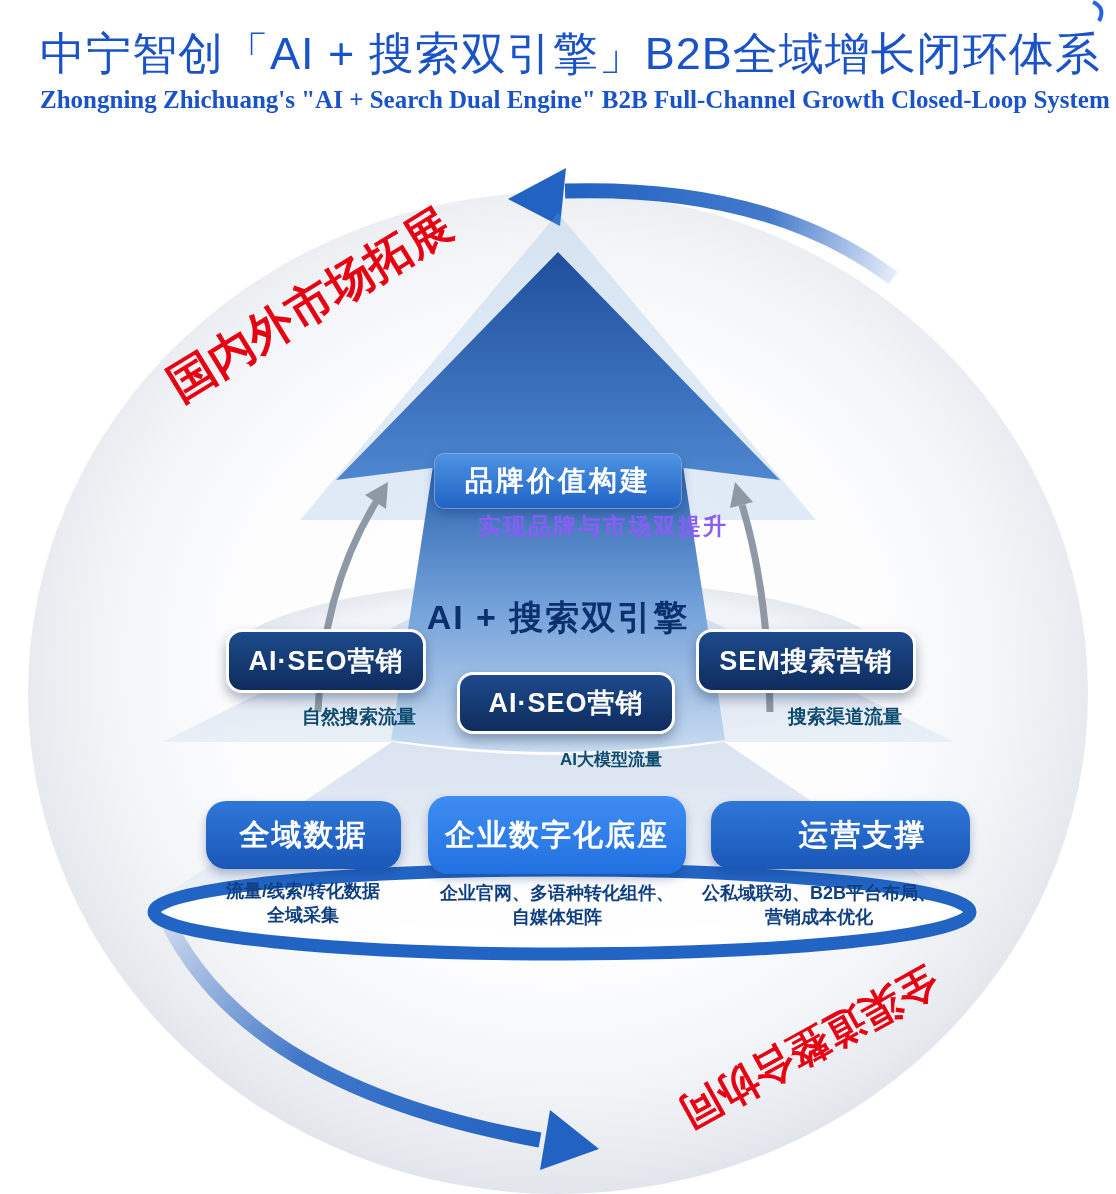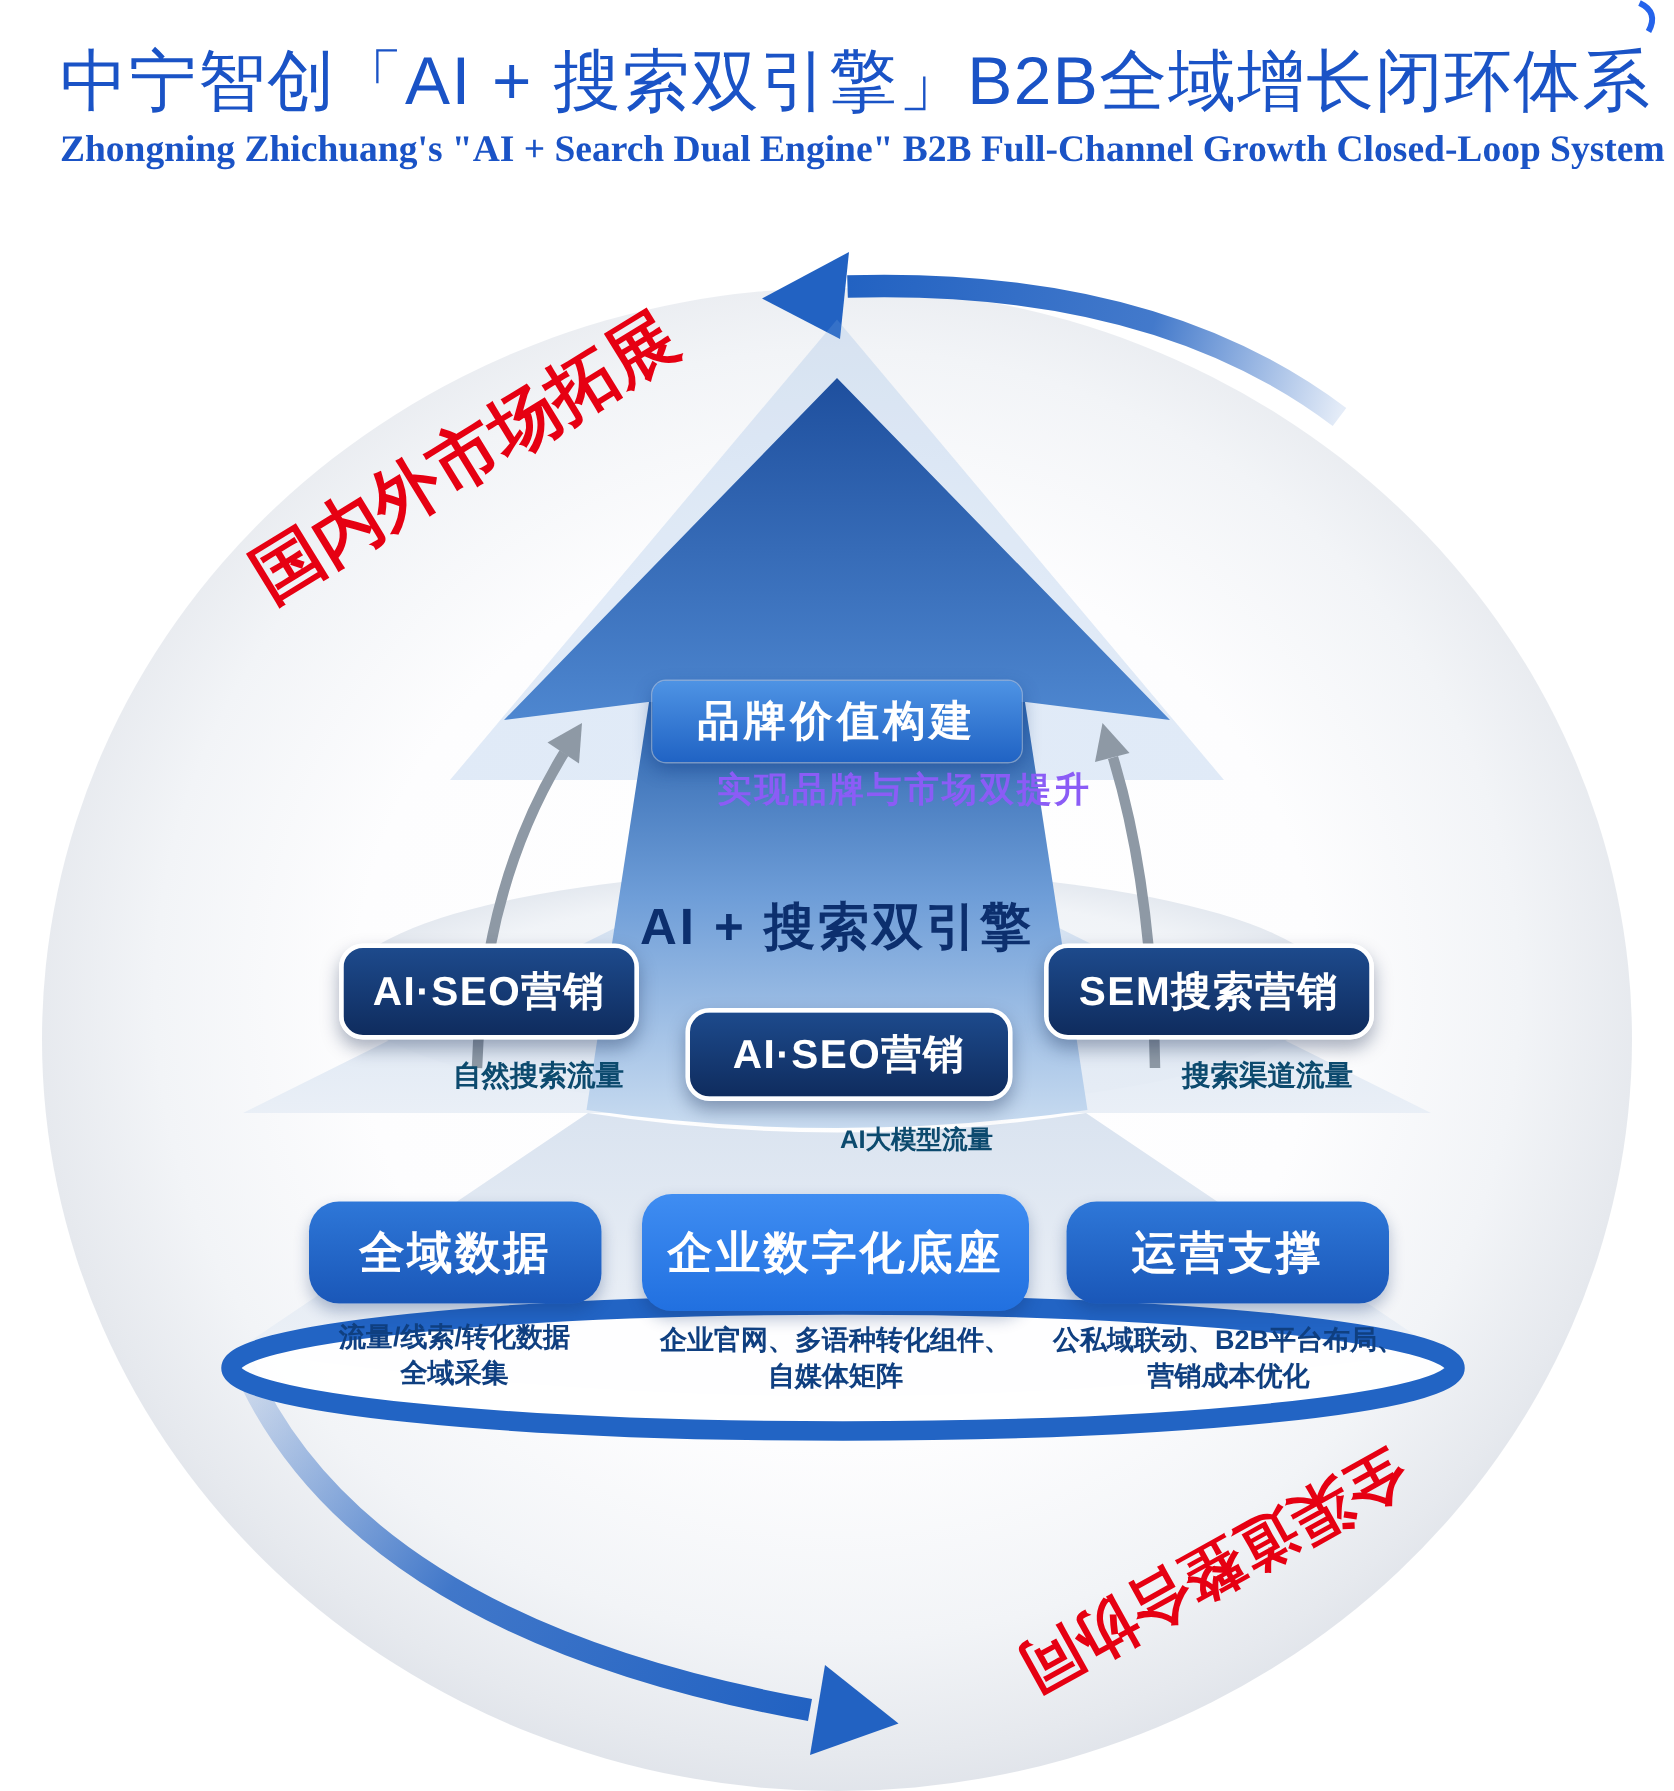--- a/index.html
+++ b/index.html
@@ -37,21 +37,21 @@
   .flow-right{left:716px;top:704px;width:186px;font-size:19px;}
   .flow-center{left:466px;top:748px;width:196px;font-size:17px;}
   
   .base-box{border-radius:20px;display:flex;align-items:center;justify-content:center;
      color:#fff;font-weight:800;letter-spacing:2px;box-shadow:0 5px 10px rgba(15,50,110,.3);}
   .base-left{left:206px;top:801px;width:195px;height:68px;font-size:30px;
      background:linear-gradient(180deg,#2e77d8 0%,#1a57b8 100%);}
   .base-center{left:428px;top:796px;width:258px;height:78px;font-size:30px;
      background:linear-gradient(180deg,#3f8df2 0%,#2170e0 100%);}
   .base-right{left:711px;top:801px;width:215px;height:68px;font-size:30px;
-     background:linear-gradient(180deg,#2e77d8 0%,#1a57b8 100%);}
+     background:linear-gradient(180deg,#2e77d8 0%,#1a57b8 100%);padding-left:44px;}
   .base-desc{color:#0f3f80;font-weight:800;font-size:18px;line-height:1.35;text-align:center;white-space:nowrap;}
   .desc-left{left:153px;top:879px;width:300px;}
   .desc-center{left:407px;top:881px;width:300px;}
   .desc-right{left:669px;top:881px;width:300px;}
 </style>
 </head>
 <body>
 
 <div class="page">
 

